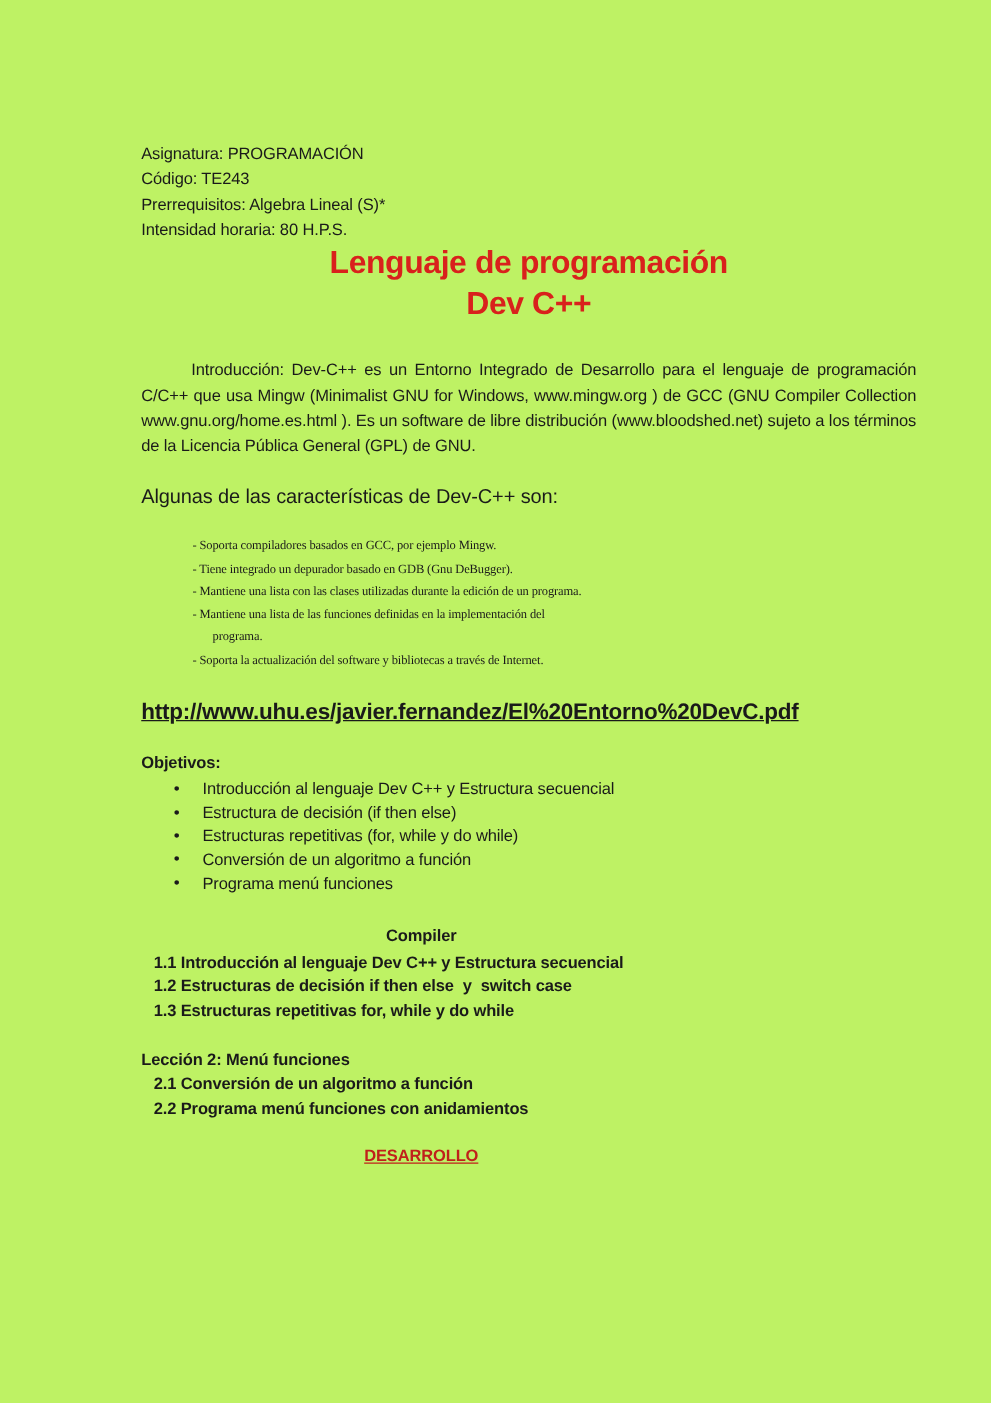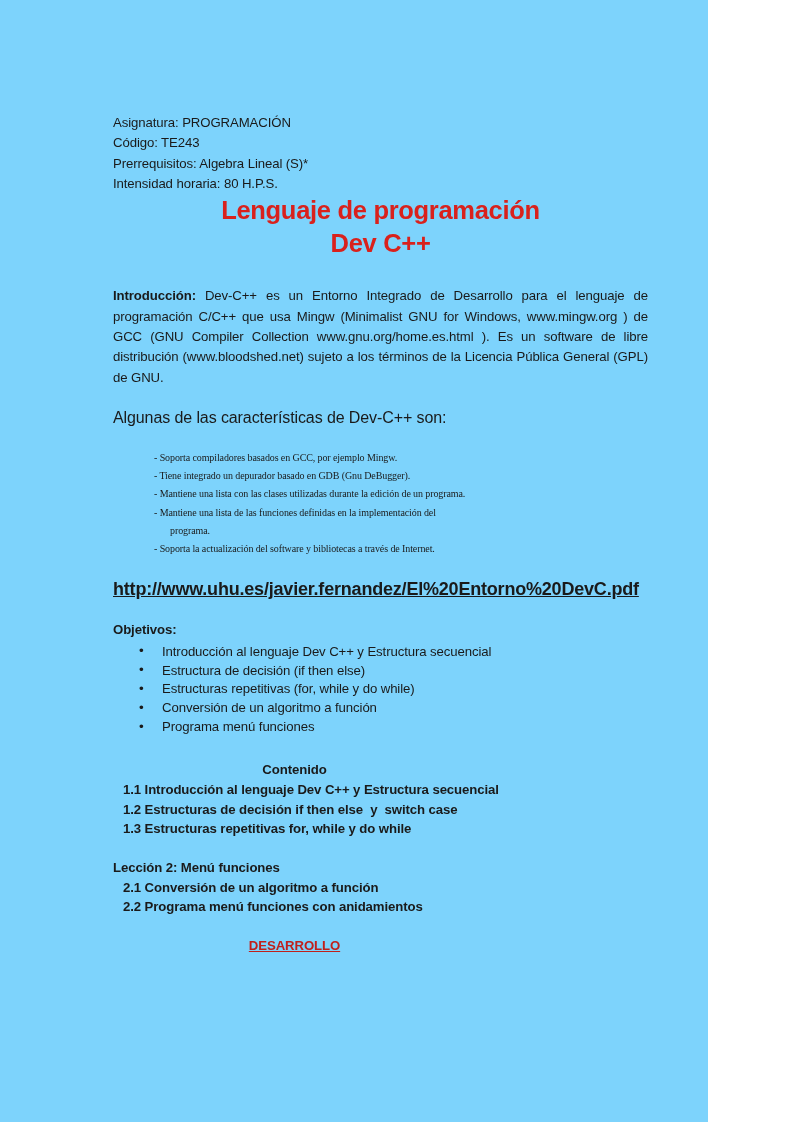--- a/index.html
+++ b/index.html
@@ -15,23 +15,23 @@
     font-family: "Liberation Sans", "DejaVu Sans", sans-serif;
     color: #1a1a1a;
     overflow: hidden;
     position: relative;
   }
 
   .page {
     position: absolute;
     left: 0;
     top: 0;
-    width: 708px;
+    width: 793px;
     height: 1122px;
-    background: #7dd3fc;
+    background: #bef264;
     box-sizing: border-box;
     padding: 113px 60px 0 113px;
   }
 
   
   .meta-line {
     font-size: 13.2px;
     line-height: 20.3px;
     letter-spacing: -0.1px;
     white-space: pre;
@@ -53,21 +53,22 @@
   .intro-para {
     margin-top: 26px;
     font-size: 13.2px;
     line-height: 20.4px;
     text-align: justify;
     text-justify: inter-word;
     letter-spacing: -0.1px;
   }
 
   .intro-para .lead {
-    font-weight: bold;
+    font-weight: normal;
+    margin-left: 40px;
   }
 
   .lead-in {
     margin-top: 20px;
     font-size: 16px;
     line-height: 20.4px;
     letter-spacing: -0.1px;
   }
 
   
@@ -219,21 +220,21 @@
   <div class="section-label">Objetivos:</div>
 
   <ul class="bullet-list">
     <li><span>Introducción al lenguaje Dev C++ y Estructura secuencial</span></li>
     <li><span>Estructura de decisión (if then else)</span></li>
     <li><span>Estructuras repetitivas (for, while y do while)</span></li>
     <li><span>Conversión de un algoritmo a función</span></li>
     <li><span>Programa menú funciones</span></li>
   </ul>
 
-  <div class="contenido-head">Contenido</div>
+  <div class="contenido-head">Compiler</div>
 
   <div>
     <div class="lesson-item">1.1 Introducción al lenguaje Dev C++ y Estructura secuencial</div>
     <div class="lesson-item">1.2 Estructuras de decisión if then else  y  switch case</div>
     <div class="lesson-item">1.3 Estructuras repetitivas for, while y do while</div>
   </div>
 
   <div class="lesson-gap"></div>
 
   <div>

